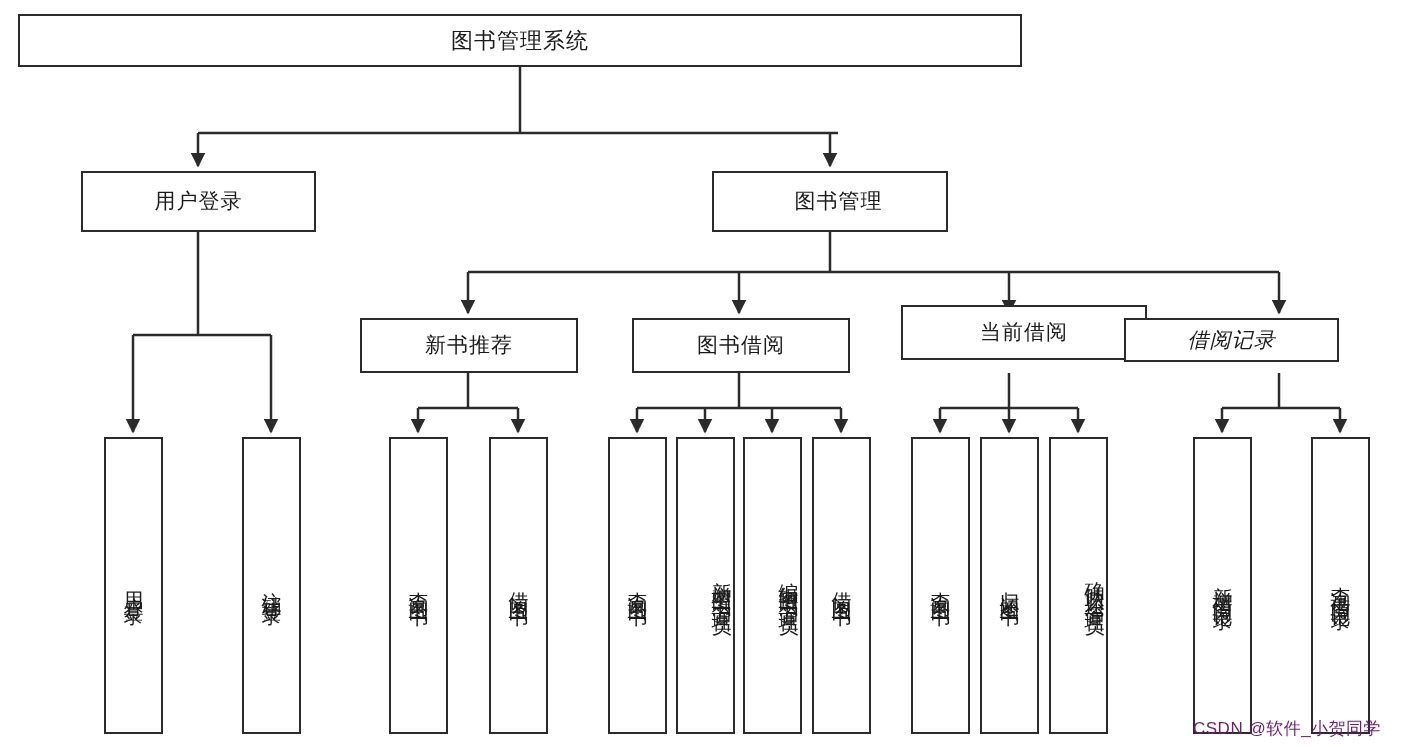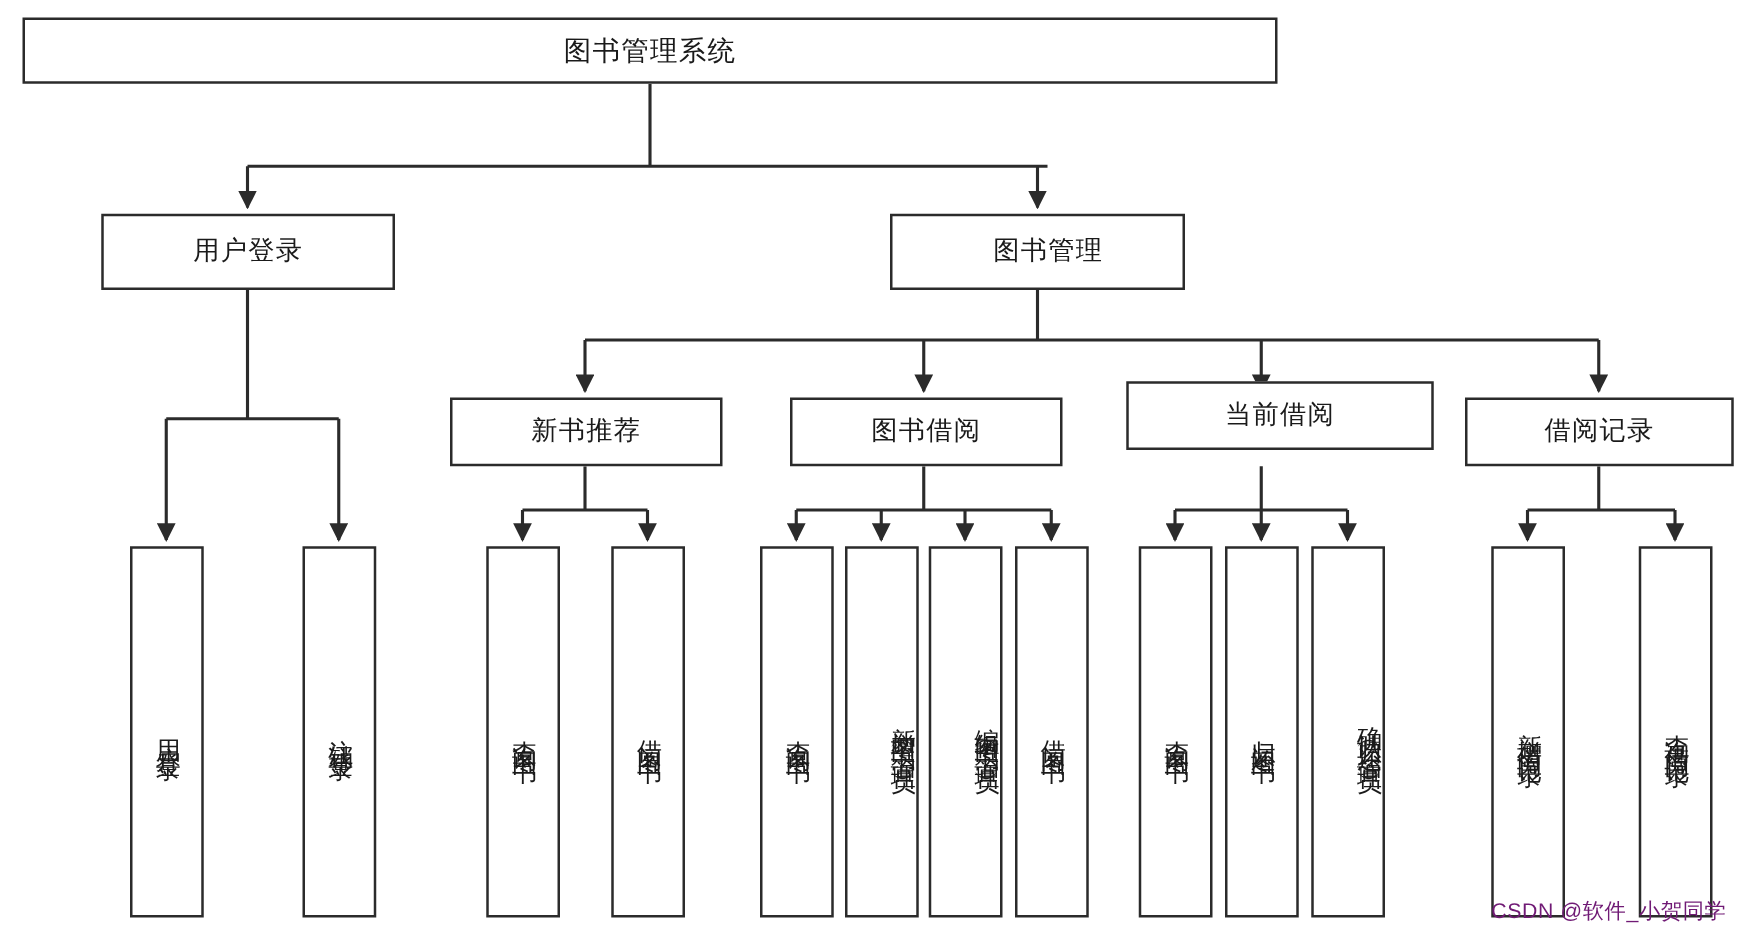--- a/index.html
+++ b/index.html
@@ -139,21 +139,21 @@
 
   <div class="node" style="left:360px; top:318px; width:218px; height:55px;">
     <span class="label">新书推荐</span>
   </div>
   <div class="node" style="left:632px; top:318px; width:218px; height:55px;">
     <span class="label">图书借阅</span>
   </div>
   <div class="node" style="left:901px; top:305px; width:246px; height:55px;">
     <span class="label">当前借阅</span>
   </div>
-  <div class="node" style="left:1172px; top:318px; width:215px; height:55px;">
+  <div class="node" style="left:1124px; top:318px; width:215px; height:44px;font-style:italic;">
     <span class="label">借阅记录</span>
   </div>
 
   <div class="node leaf centered" style="left:104px; top:437px; width:59px; height:297px;">
     <span class="label">用户登录</span>
   </div>
   <div class="node leaf centered" style="left:242px; top:437px; width:59px; height:297px;">
     <span class="label">注销登录</span>
   </div>
 

